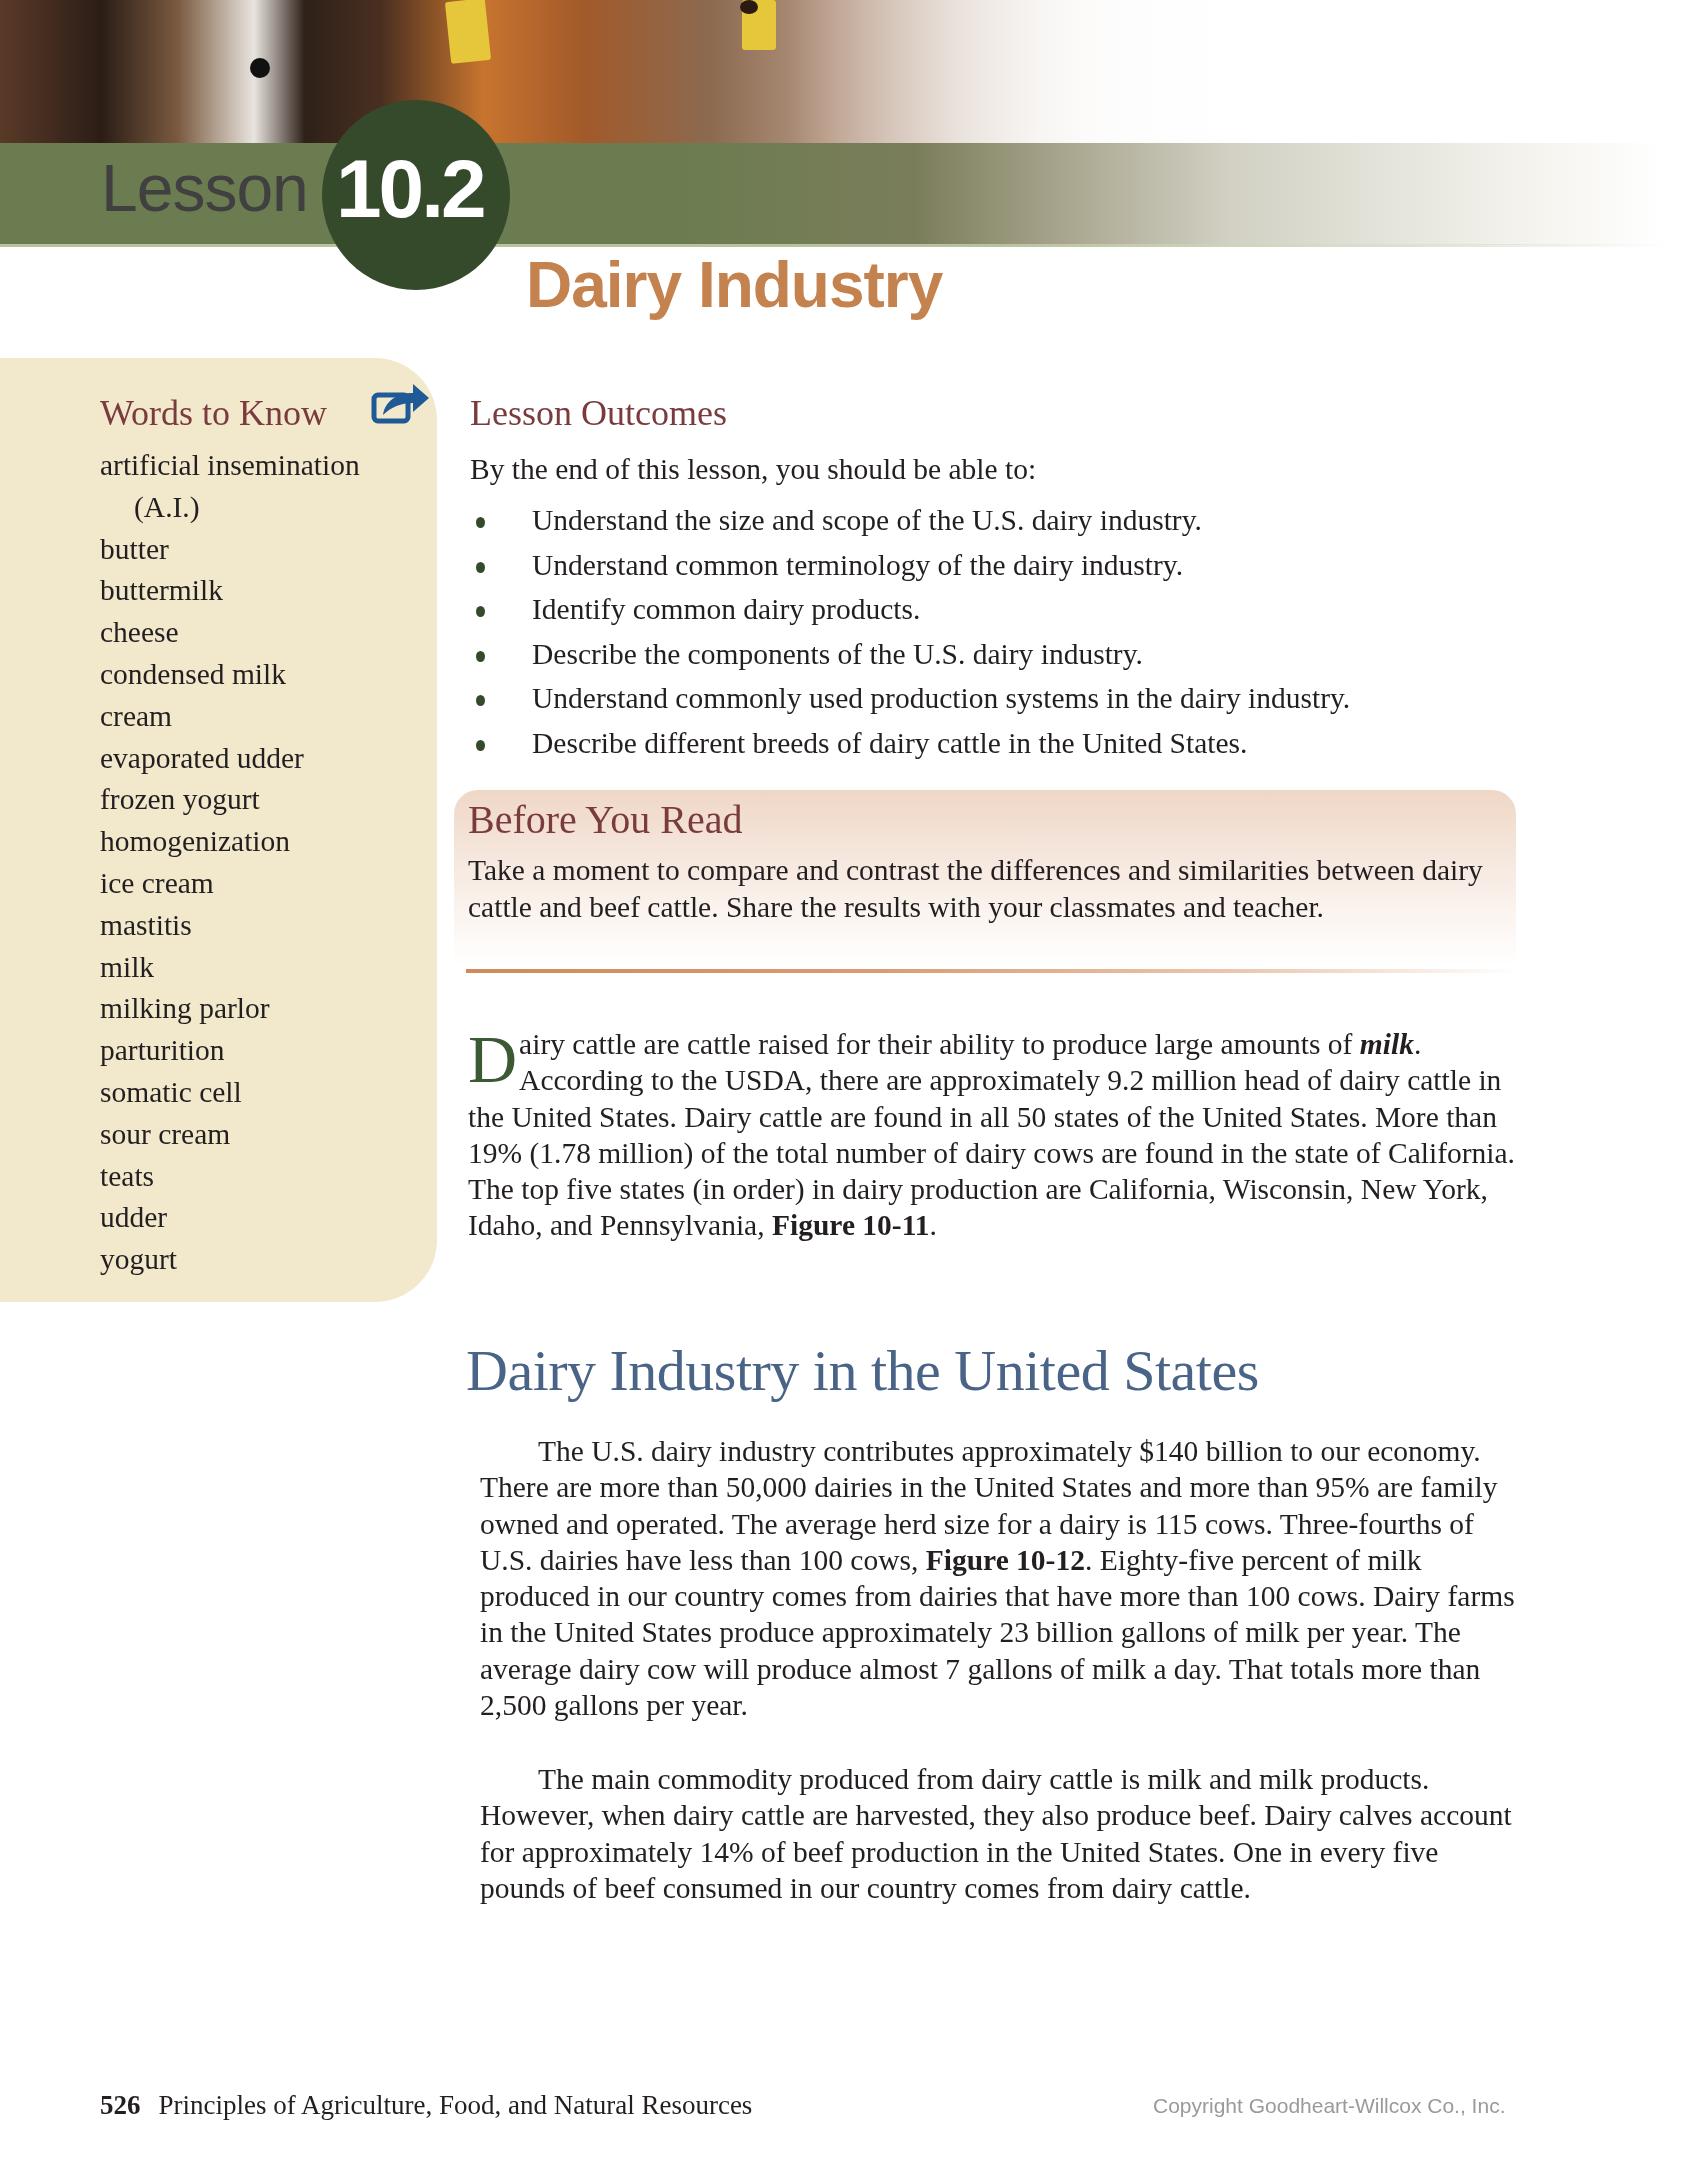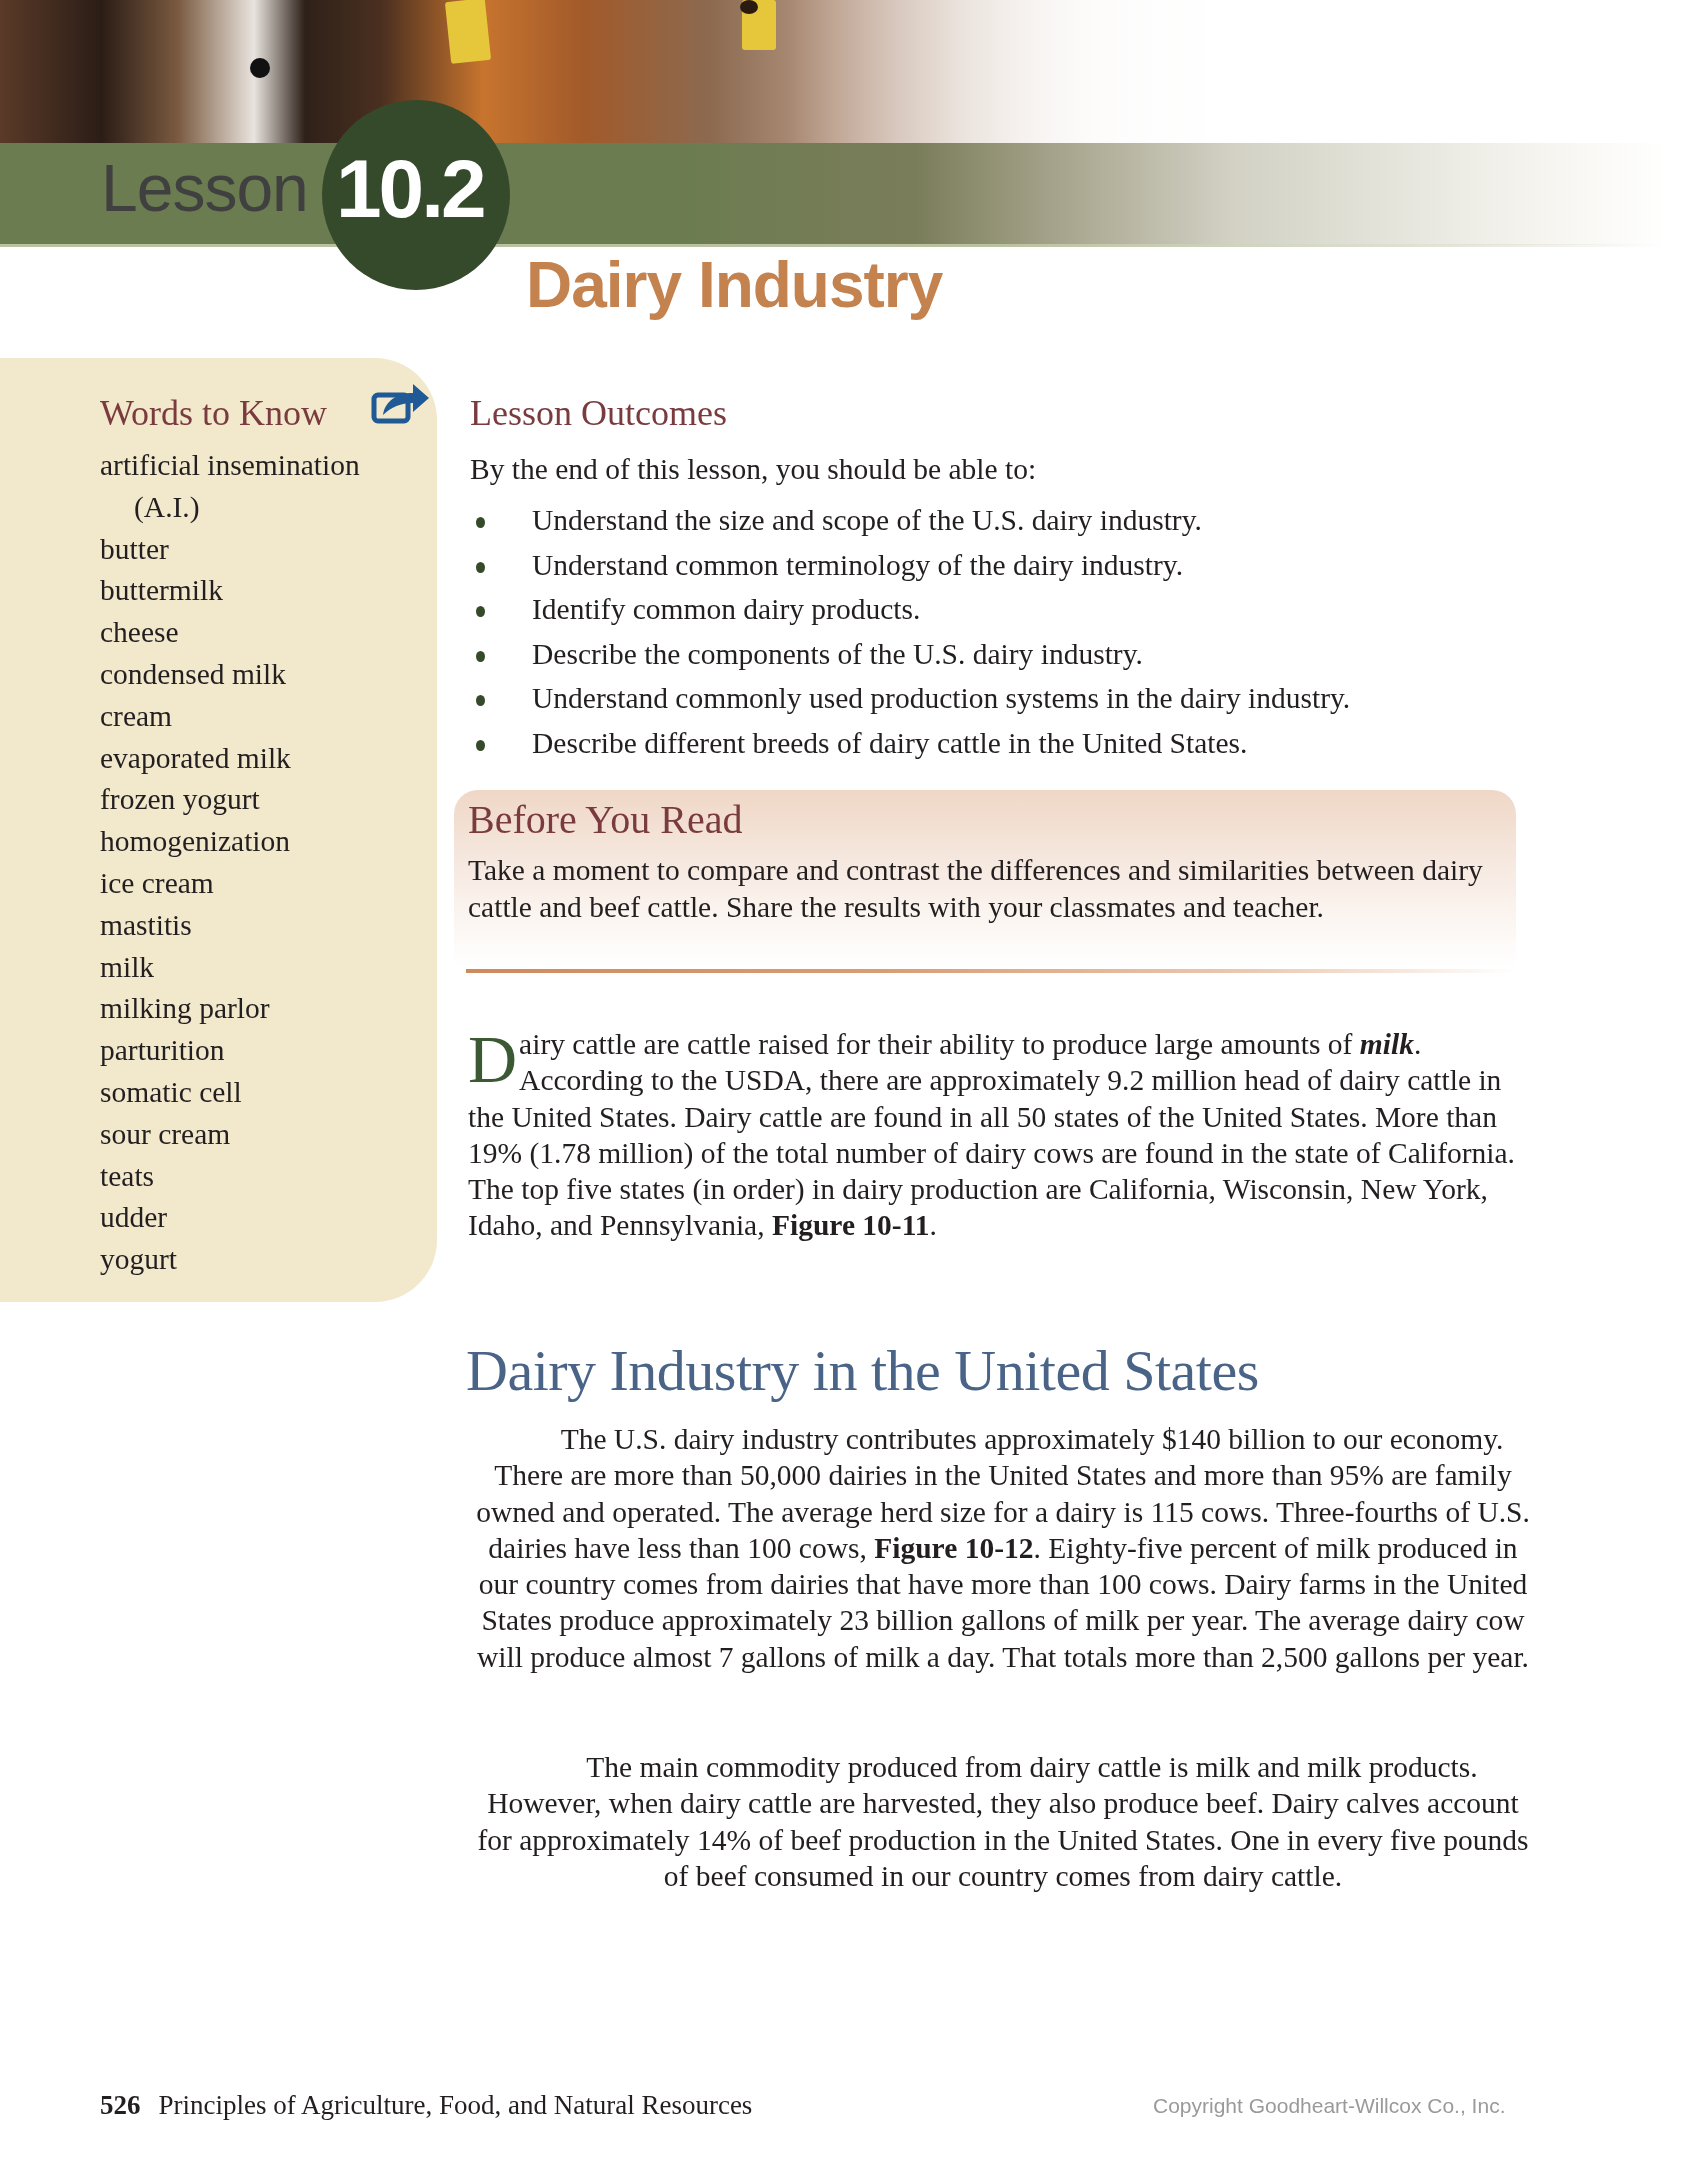--- a/index.html
+++ b/index.html
@@ -80,21 +80,21 @@
   }
   .byr-title { position: absolute; left: 468px; top: 796px; font-size: 40px; color: #7a3b3e; line-height: 1.2; }
   .byr-text { position: absolute; left: 468px; top: 852px; width: 1040px; font-size: 29.5px; line-height: 36.5px; color: #231f20; }
 
   .para1 { position: absolute; left: 468px; top: 1026px; width: 1060px; font-size: 29.5px; line-height: 36.3px; color: #231f20; }
   .dropcap { float: left; font-size: 68px; line-height: 54px; color: #3b5a34; margin: 6px 2px 0 0; }
   .section-h {
     position: absolute; left: 466px; top: 1336px; font-size: 58px; color: #4a6488; line-height: 1.2; letter-spacing: -0.5px;
   }
   .body-text { position: absolute; left: 468px; width: 1070px; font-size: 29.5px; line-height: 36.3px; color: #231f20; }
-  .body-text p { margin: 0; text-indent: 58px; text-align: center; }
+  .body-text p { margin: 12px; text-indent: 58px; }
   .para2 { top: 1421px; }
   .para3 { top: 1749px; }
 
   .footer-left { position: absolute; left: 100px; top: 2090px; font-size: 27px; color: #231f20; text-align: right; }
   .footer-left .pg { font-weight: bold; margin-right: 18px; }
   .footer-right { position: absolute; left: 1153px; top: 2094px; font-size: 21px; color: #9a9a9a; }
 </style>
 </head>
 <body>
 
@@ -120,21 +120,21 @@
 <ul class="word-list serif">
   <li>artificial insemination</li>
   <li>
       <span class="indent">(A.I.)</span>
     </li>
   <li>butter</li>
   <li>buttermilk</li>
   <li>cheese</li>
   <li>condensed milk</li>
   <li>cream</li>
-  <li>evaporated milk</li>
+  <li>evaporated udder</li>
   <li>frozen yogurt</li>
   <li>homogenization</li>
   <li>ice cream</li>
   <li>mastitis</li>
   <li>milk</li>
   <li>milking parlor</li>
   <li>parturition</li>
   <li>somatic cell</li>
   <li>sour cream</li>
   <li>teats</li>

